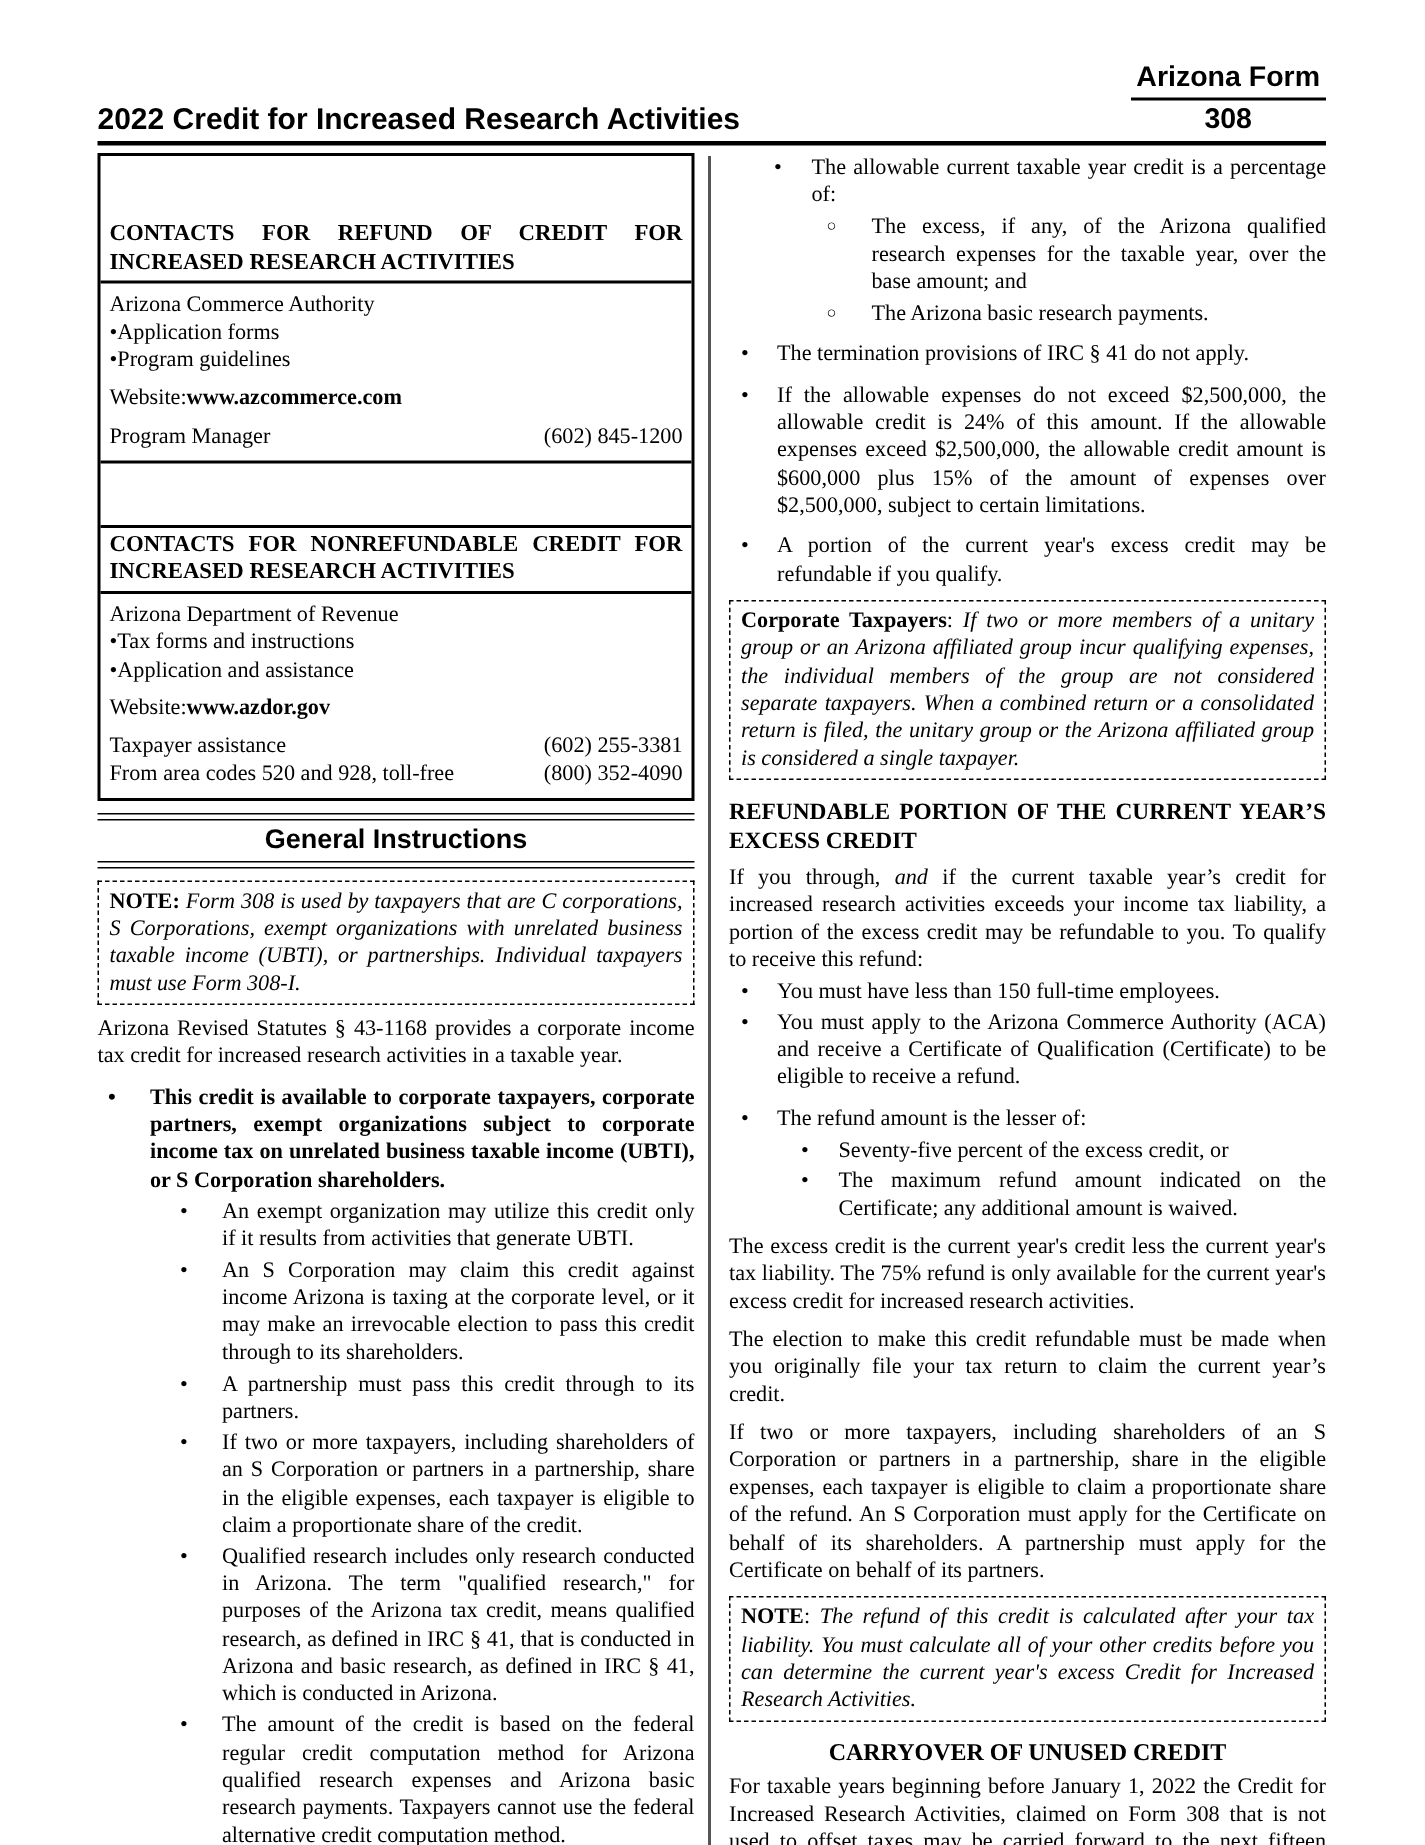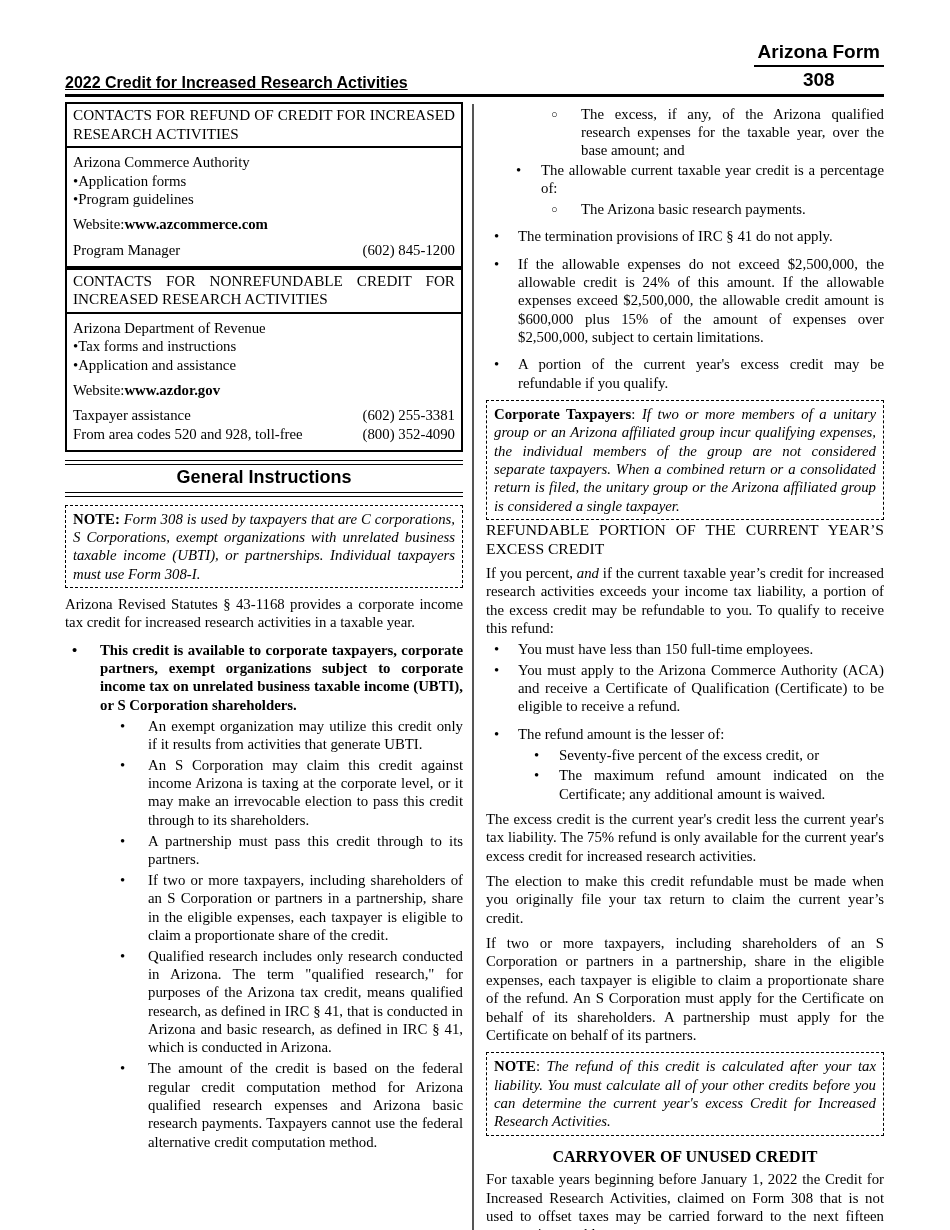--- a/index.html
+++ b/index.html
@@ -6,42 +6,42 @@
   .page{
     width:950px;height:1230px;background:#fff;color:#000;overflow:hidden;
     font-family:"Liberation Serif","DejaVu Serif",serif;
     font-size:14.8px;line-height:1.24;
     box-sizing:border-box;padding:40px 66px 0 65px;
   }
   
   .header-row{display:flex;justify-content:space-between;align-items:flex-end;}
   .page-title{
     font-family:"Liberation Sans","DejaVu Sans",sans-serif;
-    font-weight:bold;font-size:16px;margin:0;line-height:1.1;text-decoration:underline;
+    font-weight:bold;font-size:20px;margin:0;line-height:1.1;
   }
   .form-id{text-align:center;}
   .form-name{
     font-family:"Liberation Sans","DejaVu Sans",sans-serif;
     font-weight:bold;font-size:19px;border-bottom:2px solid #000;padding:0 4px 1px;
   }
   .form-number{
     font-family:"Liberation Sans","DejaVu Sans",sans-serif;
     font-weight:bold;font-size:19px;padding-top:1px;
   }
   .page-rule{height:3px;background:#000;margin-top:3px;}
   
   .columns{display:flex;margin-top:5px;align-items:stretch;}
   .col-left{width:398px;flex-shrink:0;}
   .col-divider{width:2px;background:#555;margin:2px 12px 8px 9px;}
   .col-right{flex:1;min-width:0;}
   
   .contacts{border:2px solid #000;}
   .c-head{
-    font-weight:normal;text-align:justify;padding:2px 6px 3px;
-    border-bottom:2px solid #000;font-size:15.2px;line-height:1.22;
+    font-weight:bold;text-align:justify;padding:2px 6px 3px;
+    border-bottom:2px solid #000;font-size:15.2px;line-height:1.22;margin-top:41px;
   }
   .c-body{padding:2px 6px 7px;}
   .c-body.sep{border-bottom:2px solid #000;}
   .c-org{font-weight:normal;margin-top:3px;}
   .c-item::before{content:"\2022";}
   .c-web{margin-top:7px;}
   .c-web .url{font-weight:bold;}
   .c-phone{display:flex;justify-content:space-between;margin-top:7px;}
   .c-phone.tight{margin-top:0;}
   
@@ -65,21 +65,21 @@
   
   .l1{padding-left:7px;font-weight:bold;}  .l1 .m{width:28px;}
   .l2{padding-left:55px;} .l2 .m{width:28px;}
   
   .r1{padding-left:8px;}  .r1 .m{width:24px;}
   .r2{padding-left:30px;} .r2 .m{width:25px;}
   .r3{padding-left:65px;} .r3 .m{width:30px;}
   .rs{padding-left:48px;justify-content:center;} .rs .m{width:25px;}
   .gap{margin-top:9px;}
   
-  .sec-head{font-weight:normal;text-align:justify;margin-top:0;font-size:15.6px;line-height:1.25;}
+  .sec-head{font-weight:bold;text-align:justify;margin-top:12px;font-size:15.6px;line-height:1.25;}
   .center-head{font-weight:bold;text-align:center;margin-top:11px;font-size:16px;}
 </style>
 </head>
 <body>
 
 <div class="page">
 
   <div class="header-row">
     <h1 class="page-title">2022 Credit for Increased Research Activities</h1>
     <div class="form-id">
@@ -161,27 +161,27 @@
         <span class="m"></span>
         <span class="t">The amount of the credit is based on the federal regular credit computation method for Arizona qualified research expenses and Arizona basic research payments. Taxpayers cannot use the federal alternative credit computation method.</span>
       </div>
 
     </div>
 
     <div class="col-divider"></div>
 
     <div class="col-right">
 
+      <div class="li r2" style="margin-top:1px;">
+        <span class="m"></span>
+        <span class="t">The allowable current taxable year credit is a percentage of:</span>
+      </div>
       <div class="li r3 circle">
         <span class="m"></span>
         <span class="t">The excess, if any, of the Arizona qualified research expenses for the taxable year, over the base amount; and</span>
-      </div>
-      <div class="li r2" style="margin-top:1px;">
-        <span class="m"></span>
-        <span class="t">The allowable current taxable year credit is a percentage of:</span>
       </div>
       <div class="li r3 circle">
         <span class="m"></span>
         <span class="t">The Arizona basic research payments.</span>
       </div>
 
       <div class="li r1 gap">
         <span class="m"></span>
         <span class="t">The termination provisions of IRC § 41 do not apply.</span>
       </div>
@@ -194,21 +194,21 @@
         <span class="t">A portion of the current year's excess credit may be refundable if you qualify.</span>
       </div>
 
       <div class="note-box">
         <span class="b">Corporate Taxpayers</span><span>: </span><span class="i">If two or more members of a unitary group or an Arizona affiliated group incur qualifying expenses, the individual members of the group are not considered separate taxpayers. When a combined return or a consolidated return is filed, the unitary group or the Arizona affiliated group is considered a single taxpayer.</span>
       </div>
 
       <div class="sec-head">REFUNDABLE PORTION OF THE CURRENT YEAR’S EXCESS CREDIT</div>
 
       <div class="para" style="margin-top:5px;">
-        <span>If you percent, </span><span class="i">and</span><span> if the current taxable year’s credit for increased research activities exceeds your income tax liability, a portion of the excess credit may be refundable to you.  To qualify to receive this refund:</span>
+        <span>If you through, </span><span class="i">and</span><span> if the current taxable year’s credit for increased research activities exceeds your income tax liability, a portion of the excess credit may be refundable to you.  To qualify to receive this refund:</span>
       </div>
 
       <div class="li r1">
         <span class="m"></span>
         <span class="t">You must have less than 150 full-time employees.</span>
       </div>
       <div class="li r1">
         <span class="m"></span>
         <span class="t">You must apply to the Arizona Commerce Authority (ACA) and receive a Certificate of Qualification (Certificate) to be eligible to receive a refund.</span>
       </div>

